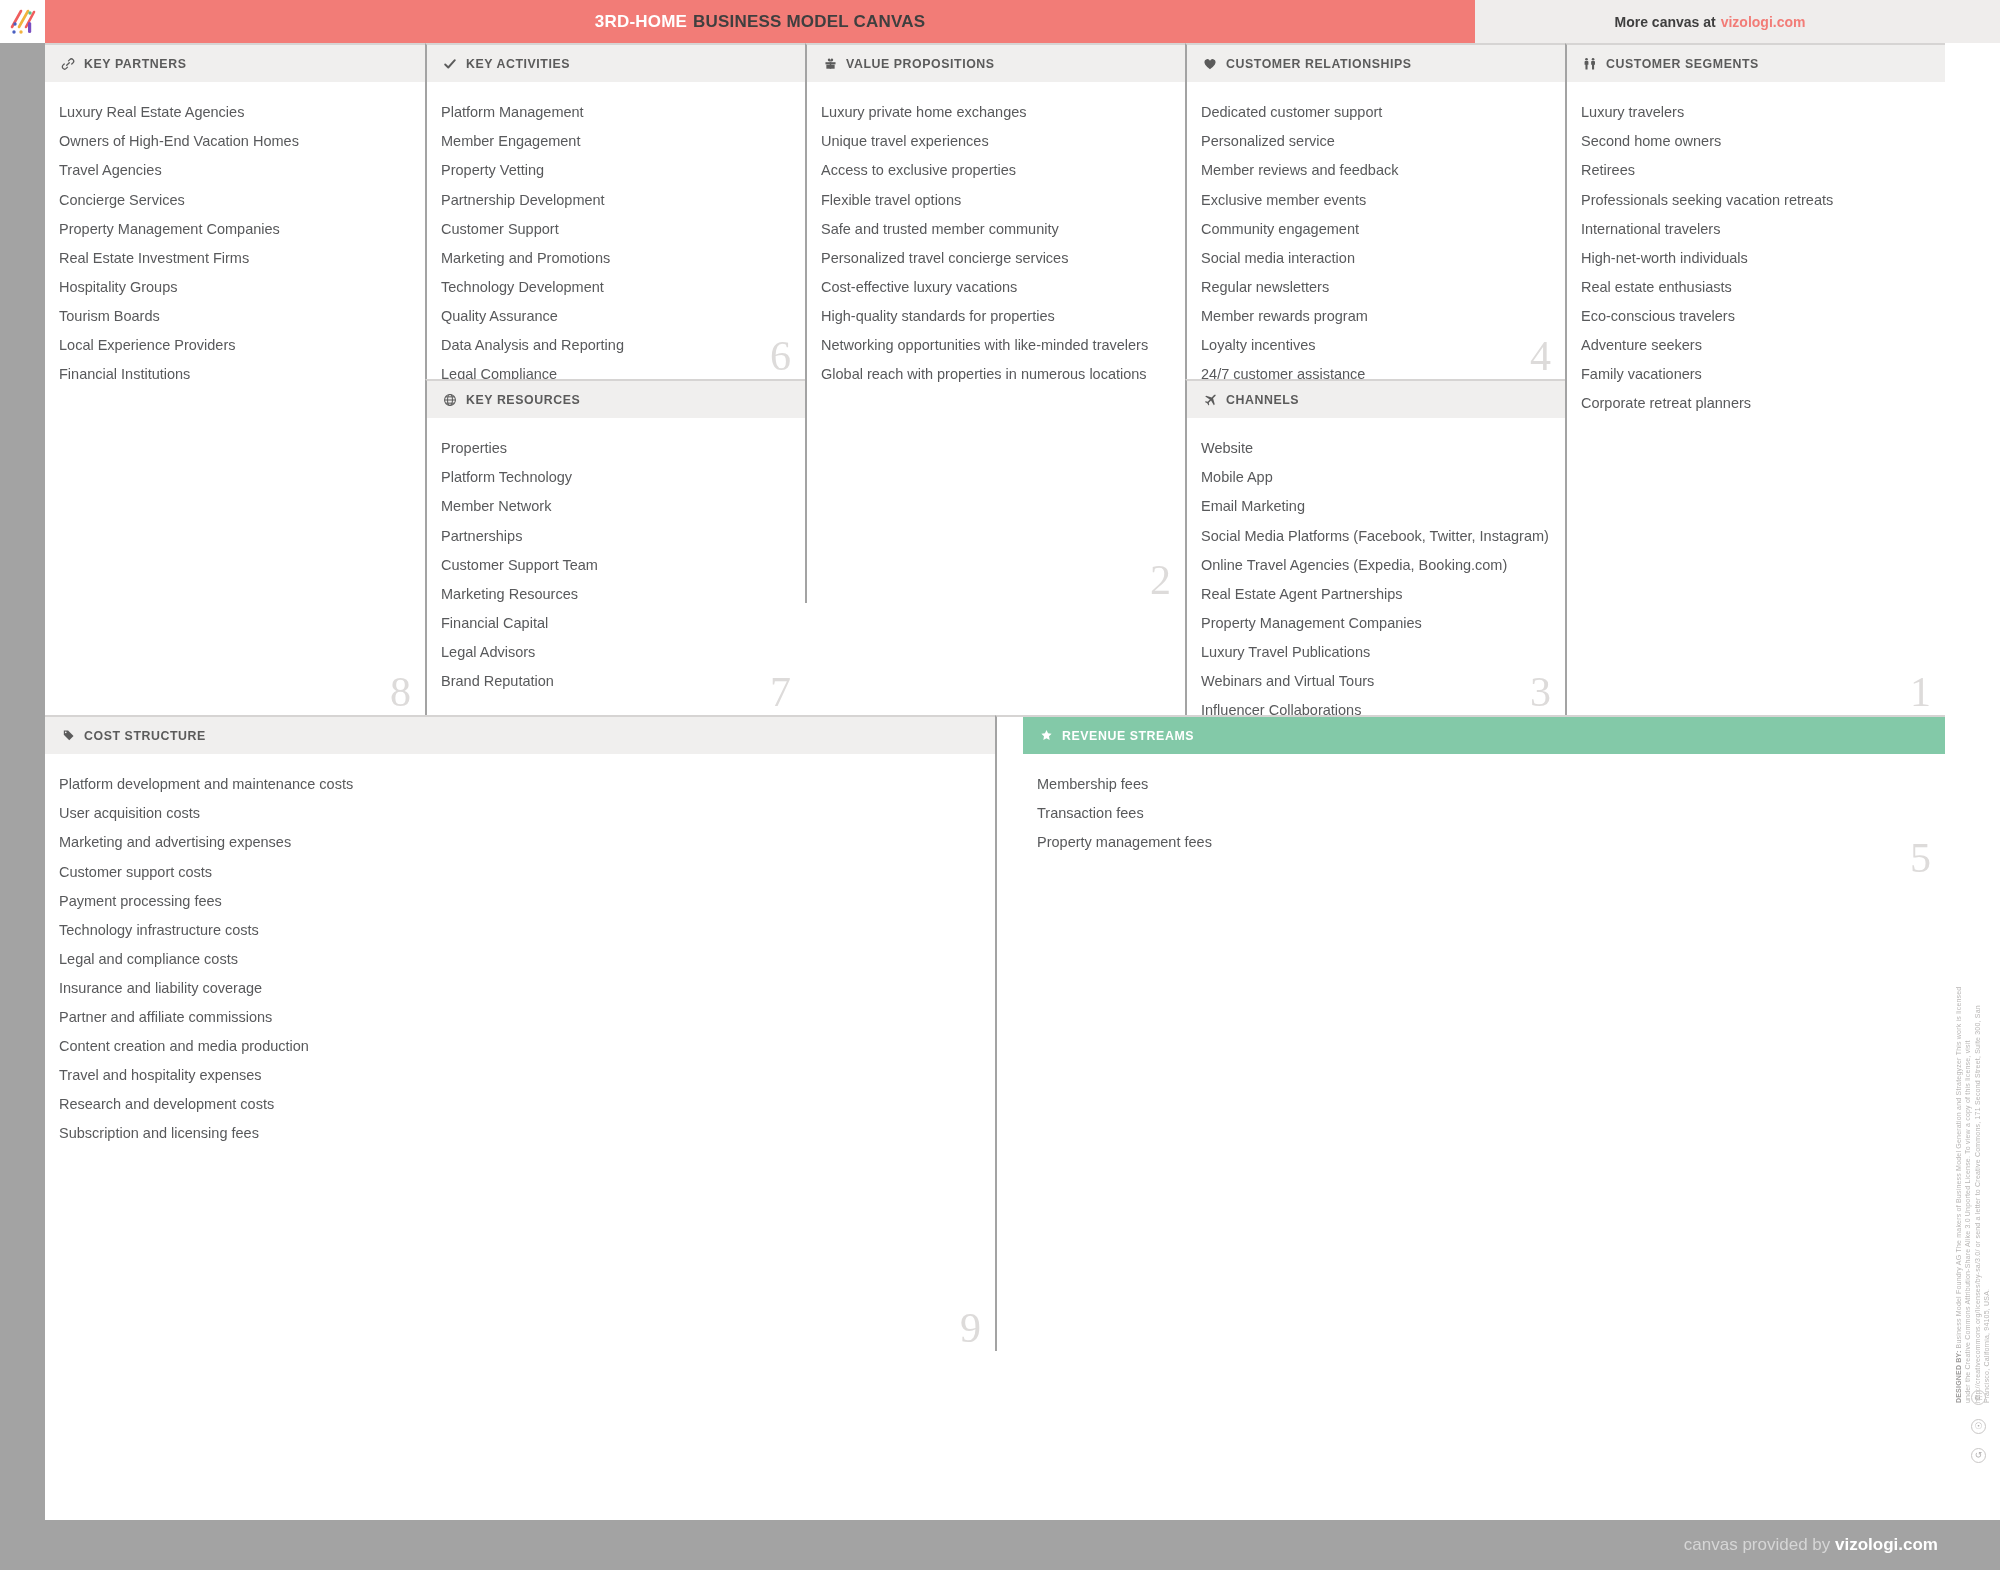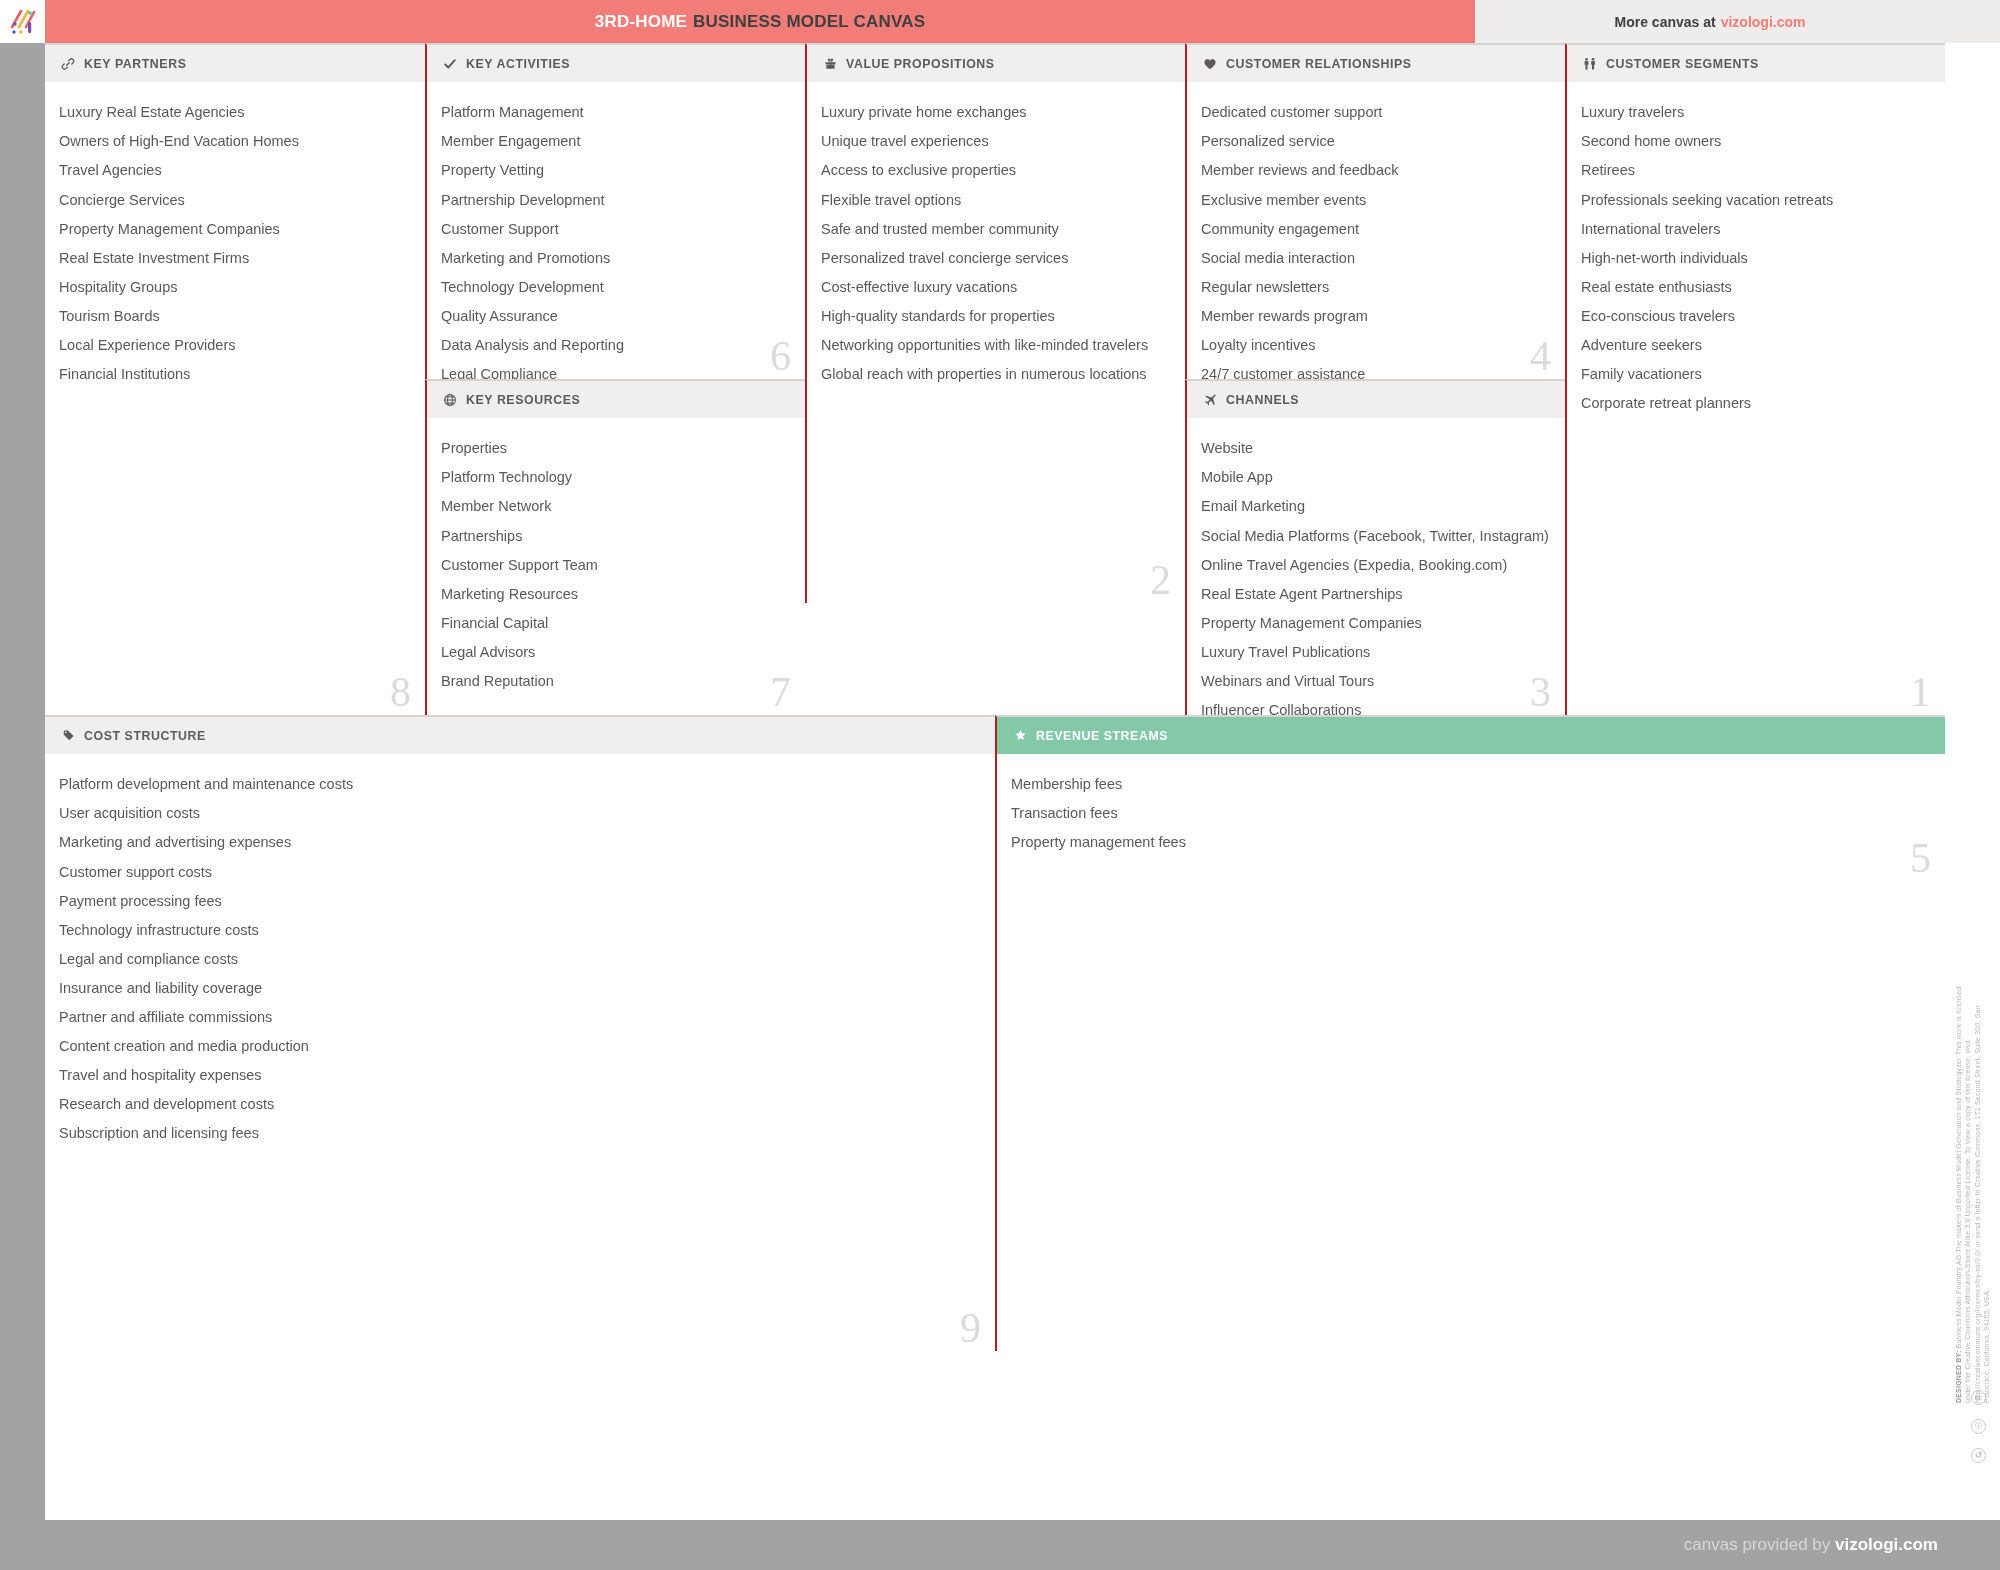--- a/index.html
+++ b/index.html
@@ -56,21 +56,21 @@
 
   
   .grid {
     position: absolute; left: 45px; top: 43px;
     width: 1900px; height: 1478px;
   }
 
   .cell {
     position: absolute;
     background: #ffffff;
-    border-left: 2px solid #b91c1c;
+    border-left: 2px solid #a3a3a3;
     border-top: 2px solid #d6d4d3;
     overflow: hidden;
   }
   .cell.no-left { border-left: none; }
 
   .cell-head {
     height: 37px;
     background: #f0efee;
     display: flex; align-items: center;
     padding-left: 14px;
@@ -390,21 +390,21 @@
         <div class="item">Insurance and liability coverage</div>
         <div class="item">Partner and affiliate commissions</div>
         <div class="item">Content creation and media production</div>
         <div class="item">Travel and hospitality expenses</div>
         <div class="item">Research and development costs</div>
         <div class="item">Subscription and licensing fees</div>
       </div>
       <div class="corner-num">9</div>
     </div>
 
-    <div class="cell" style="left:950px; top:672px; width:950px; height:636px;">
+    <div class="cell" style="left:950px; top:672px; width:950px; height:636px;padding-left:26px;">
       <div class="cell-head green">
         <span class="head-icon">
           <svg width="13" height="13" viewBox="0 0 16 16" fill="#ffffff">
             <path d="M8 1.3l1.9 4 4.4.6-3.2 3.1.8 4.4L8 11.3l-3.9 2.1.8-4.4L1.7 5.9l4.4-.6z"></path>
           </svg>
         </span>
         <span class="head-label">REVENUE STREAMS</span>
       </div>
       <div class="cell-body">
         <div class="item">Membership fees</div>

